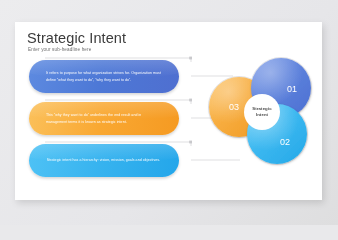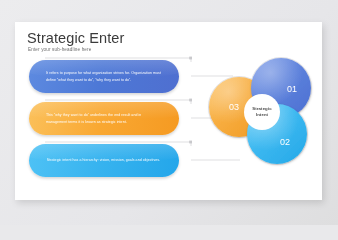--- a/index.html
+++ b/index.html
@@ -130,21 +130,21 @@
     line-height: 1.45;
     letter-spacing: 0.1px;
   }
 </style>
 </head>
 <body>
 
 <div id="canvas">
   <div id="slide">
 
-    <div id="page-title">Strategic Enter</div>
+    <div id="page-title">Strategic Intent</div>
     <div id="page-subtitle">Enter your sub-headline here</div>
 
     <svg class="connector-svg" viewBox="0 0 307 178">
       <g stroke="#c9c9cc" stroke-width="0.6" fill="none">
 
         <path d="M30 36 L176 36 L176 40"></path>
         <path d="M176 54 L218 54"></path>
 
         <path d="M30 78 L176 78 L176 82"></path>
         <path d="M176 96 L206 96"></path>

